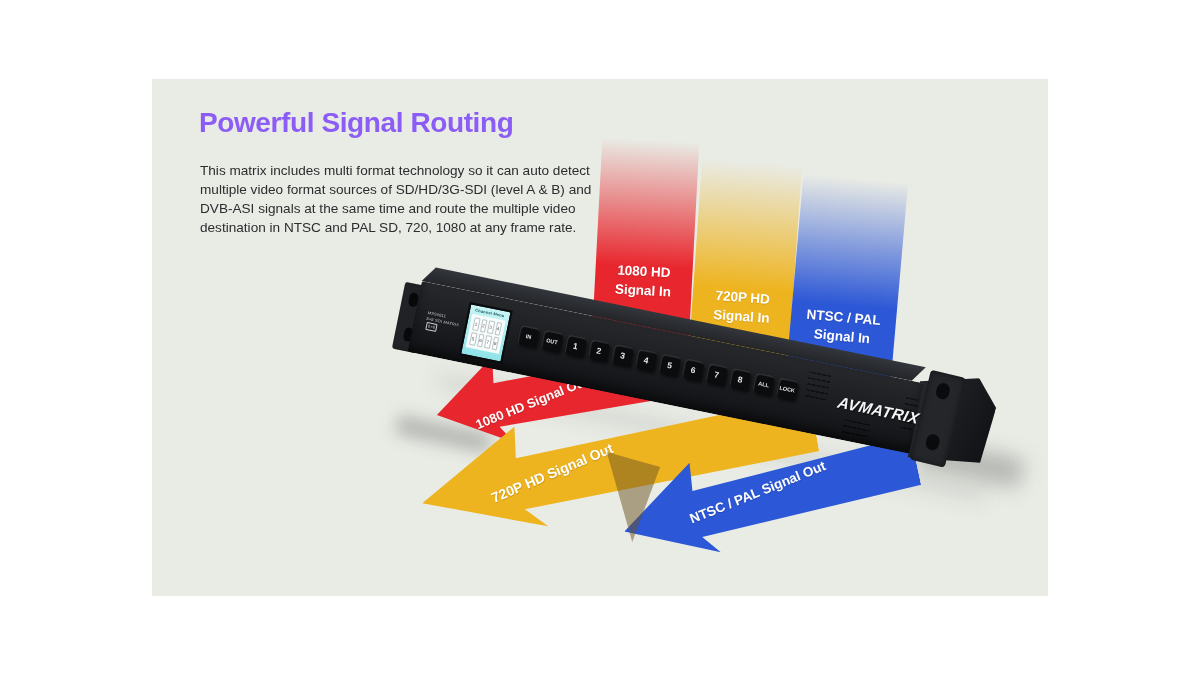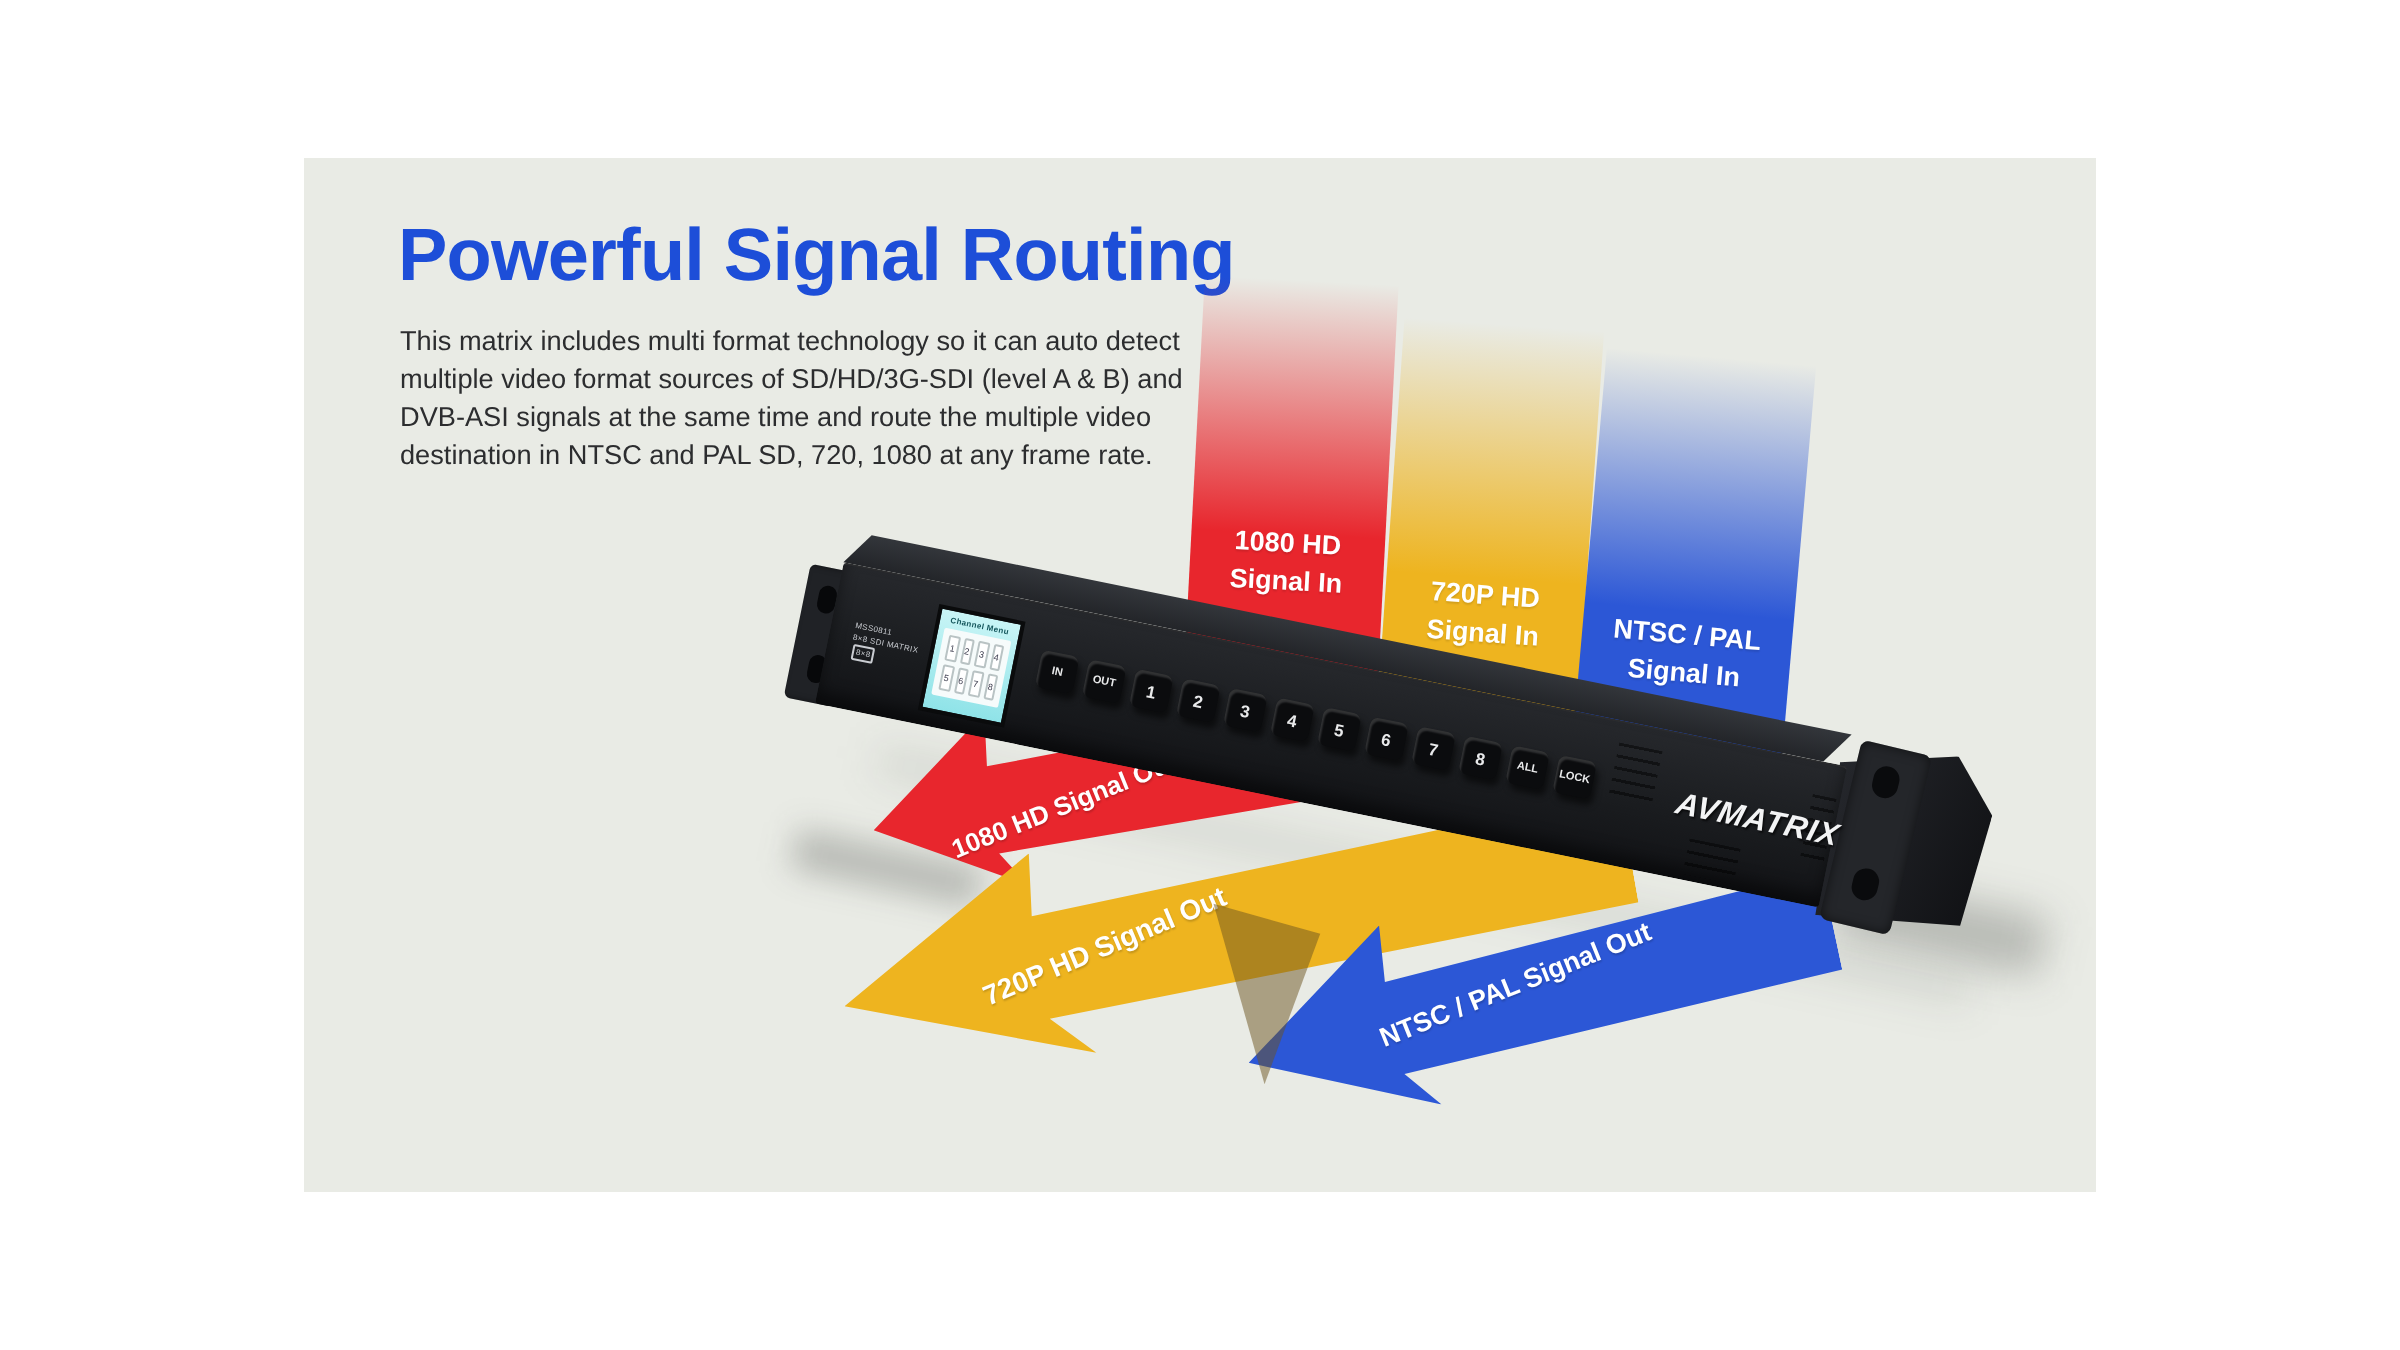--- a/index.html
+++ b/index.html
@@ -1,22 +1,22 @@
 <!DOCTYPE html>
 <html style="--c-red: #e8262d; --c-yellow: #eeb41f; --c-blue: #2c57d6; --c-card: #e9ebe5; --c-device: #1b1d20; --c-screen: #9fe8ec;"><head>
 <meta charset="utf-8">
 <style>
   html,body{margin:0;padding:0;background:#fff;}
   *{box-sizing:border-box;font-family:"Liberation Sans","DejaVu Sans",sans-serif;}
   .stage{position:relative;width:1200px;height:675px;background:#fff;overflow:hidden;}
   .card{position:absolute;left:152px;top:79px;width:896px;height:517px;background:var(--c-card);}
 
   
-  .headline{position:absolute;left:47px;top:28px;font-size:37px;font-weight:bold;
-    letter-spacing:-0.4px;color:#1d4ed8;}
+  .headline{position:absolute;left:47px;top:28px;font-size:28px;font-weight:bold;
+    letter-spacing:-0.4px;color:#8b5cf6;}
   .desc{position:absolute;left:48px;top:82px;width:400px;font-size:13.6px;line-height:1.4;
     color:#2c2d2f;}
 
   
   .band{position:absolute;display:flex;flex-direction:column;justify-content:flex-end;
     align-items:center;z-index:2;}
   .band .blabel{color:#fff;font-weight:bold;font-size:13.5px;line-height:1.45;text-align:center;
     text-shadow:0 1px 1px rgba(0,0,0,.12);}
   .band-red{left:445px;top:61px;width:97px;height:205px;transform:rotate(3deg);
     background:linear-gradient(to top,var(--c-red) 0%,var(--c-red) 38%,transparent 100%);

